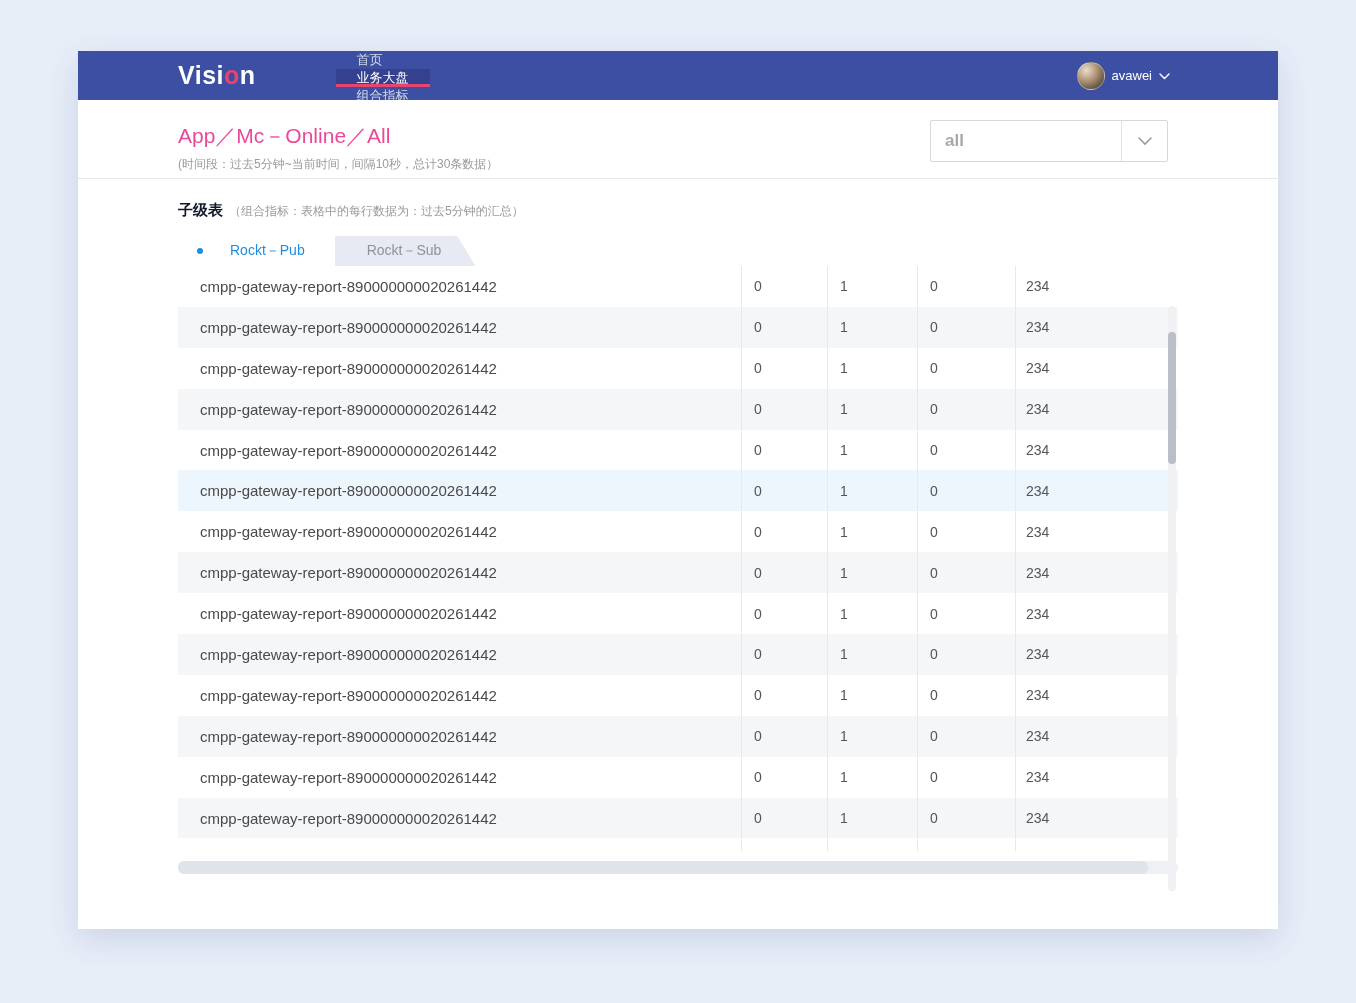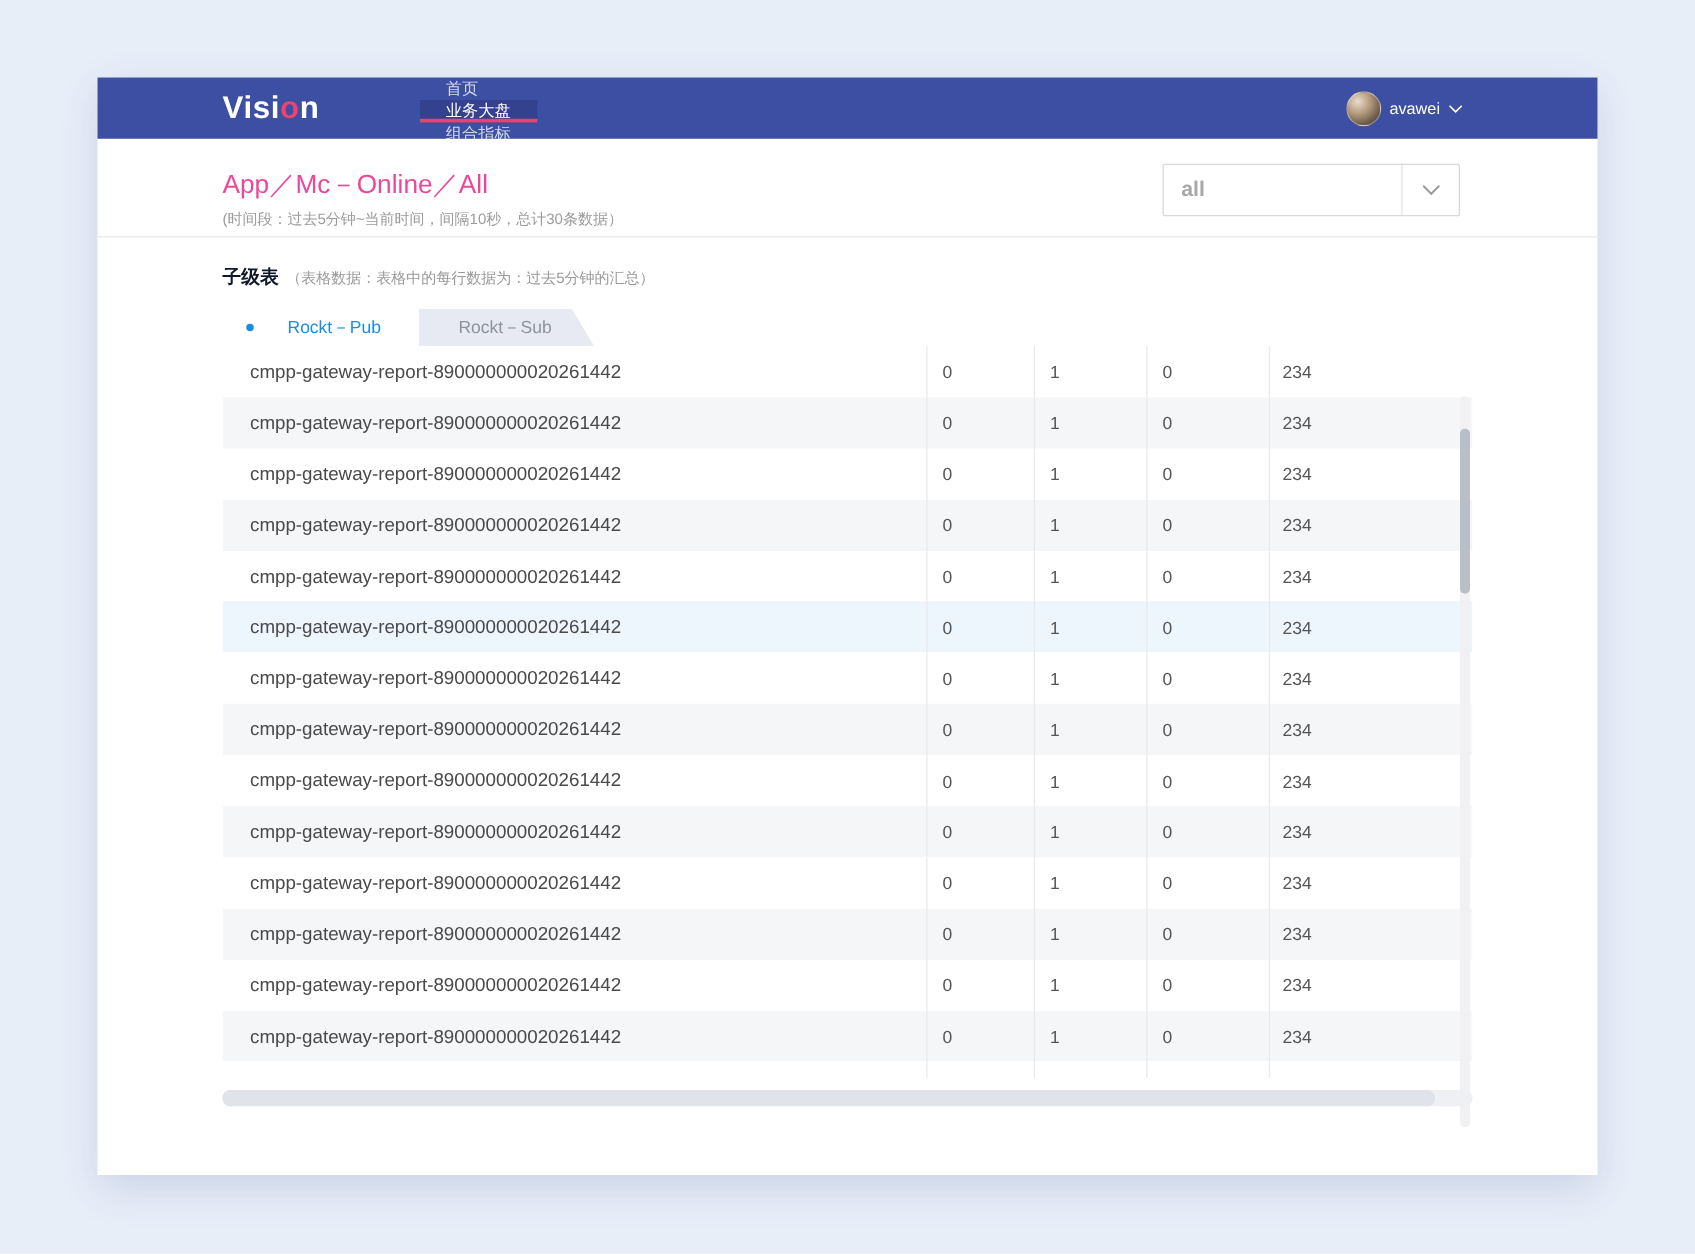--- a/index.html
+++ b/index.html
@@ -4,21 +4,21 @@
 <style>
   * { margin:0; padding:0; box-sizing:border-box; }
   html,body { width:1356px; height:1003px; }
   body {
     font-family:"Liberation Sans","DejaVu Sans",sans-serif;
     background:#e8eef8;
     position:relative;
     overflow:hidden;
   }
   .card {
-    position:absolute; left:78px; top:62px;
+    position:absolute; left:78px; top:51px;
     width:1200px; height:878px;
     background:#ffffff;
     box-shadow:0 10px 30px rgba(50,70,140,0.16);
   }
   
   .navbar {
     height:49px; background:#3c4fa2;
     display:flex; align-items:stretch;
   }
   .logo {
@@ -163,21 +163,21 @@
           <path d="M1 1l6 6 6-6" stroke="#9b9b9b" stroke-width="1.6" fill="none" stroke-linecap="round"></path>
         </svg>
       </span>
     </div>
   </div>
 
   <div class="content">
 
     <div class="section-head">
       <span class="section-title">子级表</span>
-      <span class="section-note">（表格数据：表格中的每行数据为：过去5分钟的汇总）</span>
+      <span class="section-note">（组合指标：表格中的每行数据为：过去5分钟的汇总）</span>
     </div>
 
     <div class="tabs">
       <div class="tab active">
         <span class="dot"></span>
         <span>Rockt－Pub</span>
       </div>
       <div class="tab inactive">
         <span>Rockt－Sub</span>
       </div>

